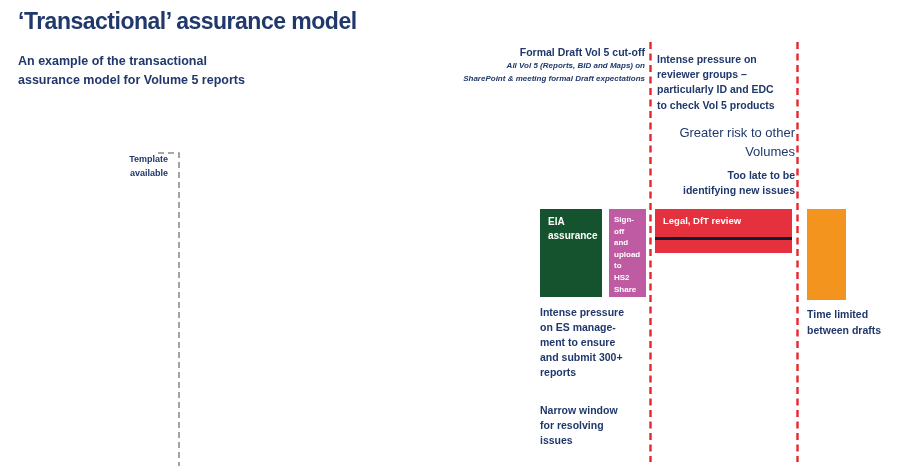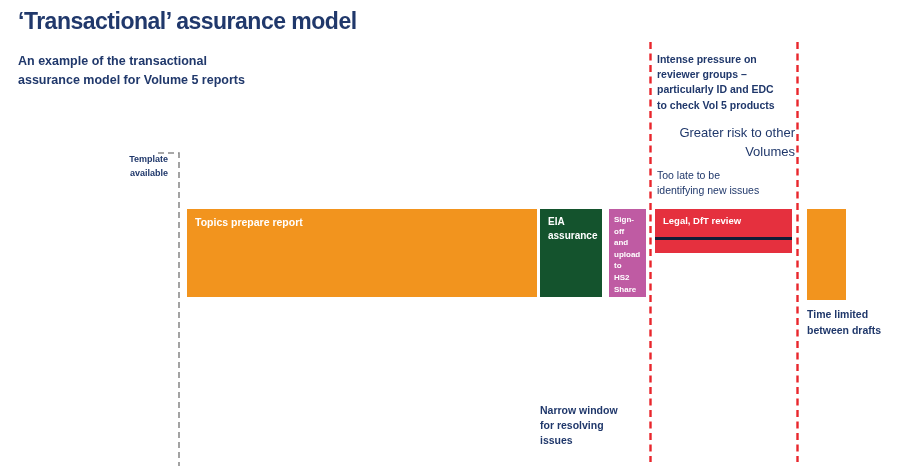--- a/index.html
+++ b/index.html
@@ -19,21 +19,21 @@
   #template-available{
     left:96px;top:153px;width:72px;text-align:right;font-size:9px;font-weight:bold;line-height:1.5;
   }
   #formal-draft{
     left:345px;top:46px;width:300px;text-align:right;
   }
   #formal-draft .head{font-size:10.5px;font-weight:bold;}
   #formal-draft .detail{font-size:8px;font-weight:bold;font-style:italic;line-height:1.6;margin-top:2px;}
   #reviewer-pressure{left:657px;top:52px;width:138px;font-size:10.5px;font-weight:bold;line-height:1.45;}
   #greater-risk{left:657px;top:124px;width:138px;font-size:13px;font-weight:normal;line-height:1.45;text-align:right;}
-  #too-late{left:657px;top:168px;width:138px;font-size:10.5px;font-weight:normal;line-height:1.45;}
+  #too-late{left:657px;top:168px;width:138px;font-size:10.5px;font-weight:bold;line-height:1.45;text-align:right;}
   .bar{box-sizing:border-box;color:#ffffff;font-weight:bold;}
   .bar .lbl{display:block;padding:6px 8px;line-height:1.35;}
   #bar-topics{left:187px;top:209px;width:350px;height:88px;background:#f2941e;font-size:10.5px;}
   #bar-eia{left:540px;top:209px;width:62px;height:88px;background:#14532d;font-size:10px;}
   #bar-signoff{left:609px;top:209px;width:37px;height:88px;background:#bf5ba3;font-size:8px;}
   #bar-signoff .lbl{padding:5px 5px;line-height:1.45;}
   #bar-legal{left:655px;top:209px;width:137px;height:44px;background:#e5303e;font-size:9.5px;}
   #divider-legal-hs2{left:655px;top:237px;width:137px;height:3px;background:#101c36;}
   #bar-hs2{left:655px;top:240px;width:137px;height:57px;background:#48a643;font-size:9.5px;}
   #bar-time-limited{left:807px;top:209px;width:39px;height:91px;background:#f2941e;}
@@ -53,49 +53,56 @@
     <line x1="797.5" y1="42" x2="797.5" y2="462" stroke="#e9262c" stroke-width="2.4" stroke-dasharray="7,4.5"></line>
   </svg>
 
   <div id="title" class="abs navy">‘Transactional’ assurance model</div>
   <div id="subtitle" class="abs navy ml">An example of the transactional
 assurance model for Volume 5 reports</div>
 
   <div id="template-available" class="abs navy ml">Template
 available</div>
 
+  <div id="formal-draft" class="abs">
+    <div class="head navy">Formal Draft Vol 5 cut-off</div>
+    <div class="detail navy ml">All Vol 5 (Reports, BID and Maps) on
+SharePoint &amp; meeting formal Draft expectations</div>
+  </div>
 
   <div id="reviewer-pressure" class="abs navy ml">Intense pressure on
 reviewer groups –
 particularly ID and EDC
 to check Vol 5 products</div>
   <div id="greater-risk" class="abs navy ml">Greater risk to other
 Volumes</div>
   <div id="too-late" class="abs navy ml">Too late to be
 identifying new issues</div>
 
-  <div id="bar-topics" class="abs bar">
-    <span class="lbl">Topics prepare report</span>
-  </div>
   <div id="bar-eia" class="abs bar">
     <span class="lbl">EIA assurance</span>
   </div>
   <div id="bar-signoff" class="abs bar">
     <span class="lbl ml">Sign-off
 and
 upload to
 HS2
 Share
 Point</span>
   </div>
   <div id="bar-legal" class="abs bar">
     <span class="lbl">Legal, DfT review</span>
   </div>
   <div id="divider-legal-hs2" class="abs"></div>
   <div id="bar-time-limited" class="abs bar"></div>
 
+  <div id="es-pressure" class="abs navy ml">Intense pressure
+on ES manage-
+ment to ensure
+and submit 300+
+reports</div>
   <div id="narrow-window" class="abs navy ml">Narrow window
 for resolving
 issues</div>
   <div id="time-limited-label" class="abs navy ml">Time limited
 between drafts</div>
 
 </div>
 
 </body></html>

